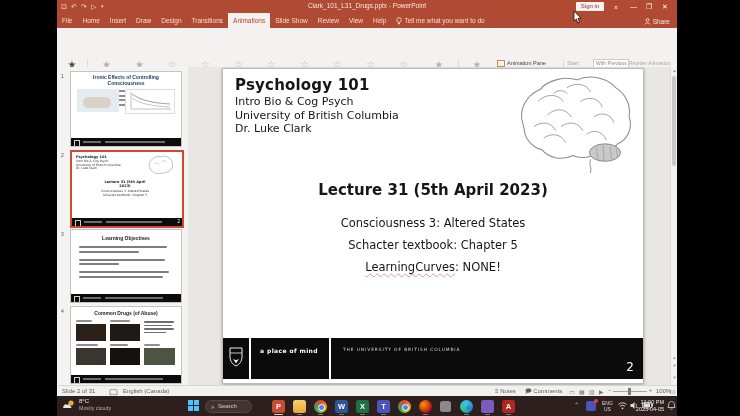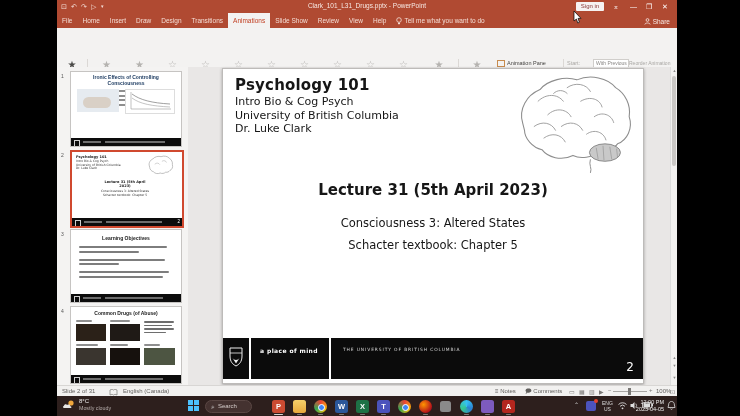--- a/index.html
+++ b/index.html
@@ -380,20 +380,23 @@
           <path d="M54 56 C62 50 72 52 76 60"></path>
           <path d="M80 64 C88 58 98 62 100 70"></path>
           <path d="M36 68 C44 62 54 64 58 72"></path>
           <path d="M46 22 C50 18 56 18 60 22"></path>
         </g>
       </svg>
 
       <div id="lecture-title">Lecture 31 (5th April 2023)</div>
       <div class="body-line" style="top:147px">Consciousness 3: Altered States</div>
       <div class="body-line" style="top:169px">Schacter textbook: Chapter 5</div>
+      <div class="body-line" style="top:191px">
+        <span class="squiggle">LearningCurves</span><span>: NONE!</span>
+      </div>
 
       <div id="slide-footer">
         <div class="fbox" style="width:26px">
           <svg class="abs" style="left:6px;top:9px" width="14" height="20" viewBox="0 0 14 20">
             <path d="M1 1 H13 V9 C13 15 10 17.5 7 19 C4 17.5 1 15 1 9 Z" fill="none" stroke="#f0f0f0" stroke-width="1"></path>
             <line x1="1" y1="6" x2="13" y2="6" stroke="#f0f0f0" stroke-width="0.8"></line>
             <path d="M3.5 11 C5 13.5 9 13.5 10.5 11 L7 16.5 Z" fill="#f0f0f0"></path>
           </svg>
         </div>
         <div class="fbox" id="fb-tag">

